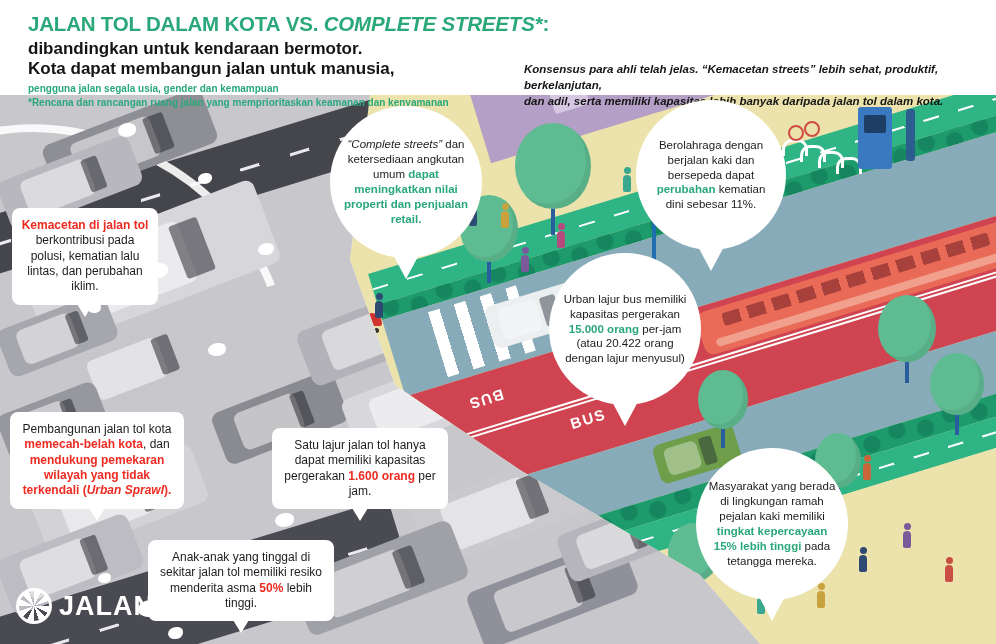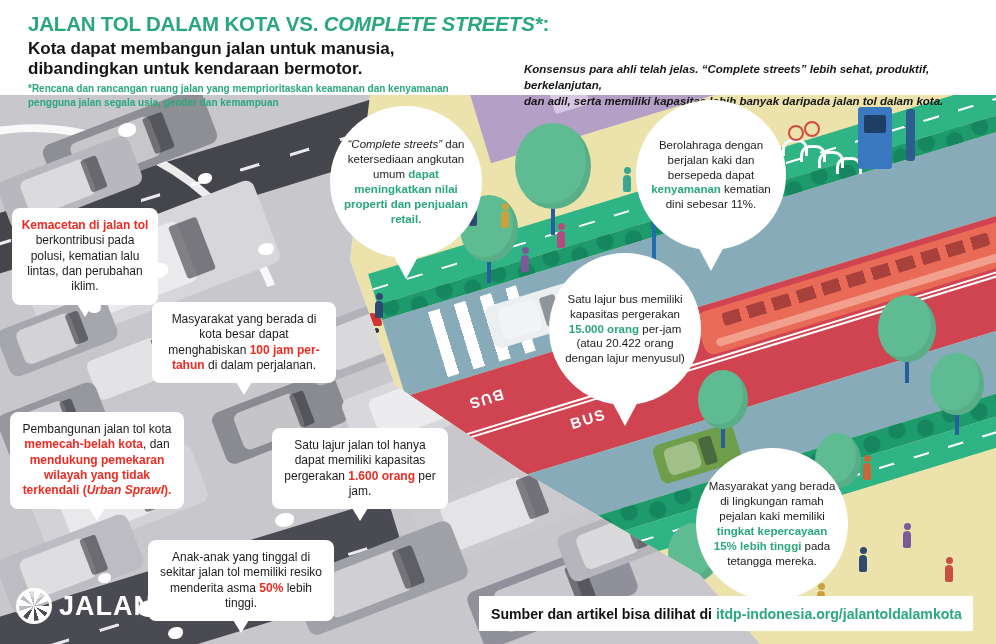--- a/index.html
+++ b/index.html
@@ -88,29 +88,29 @@
 </style>
 </head>
 <body>
 
 <div class="poster">
 
   <div class="title">
     <span>JALAN TOL DALAM KOTA</span><span class="vs"> VS. </span><span class="cs">COMPLETE STREETS*</span><span>:</span>
   </div>
   <div class="subtitle">
+    <span class="blk">dibandingkan untuk kendaraan bermotor.</span>
     <span class="blk">Kota dapat membangun jalan untuk manusia,</span>
-    <span class="blk">dibandingkan untuk kendaraan bermotor.</span>
   </div>
   <div class="footnote">
+    <span class="blk">pengguna jalan segala usia, gender dan kemampuan</span>
     <span class="blk">*Rencana dan rancangan ruang jalan yang memprioritaskan keamanan dan kenyamanan</span>
-    <span class="blk">pengguna jalan segala usia, gender dan kemampuan</span>
   </div>
   <div class="consensus">
-    <span class="blk">Konsensus para ahli telah jelas. “Complete streets” lebih sehat, produktif, berkelanjutan,</span>
+    <span class="blk">Konsensus para ahli telah jelas. “Kemacetan streets” lebih sehat, produktif, berkelanjutan,</span>
     <span class="blk">dan adil, serta memiliki kapasitas lebih banyak daripada jalan tol dalam kota.</span>
   </div>
 
   <div class="illus">
 
     <div class="color-zone">
       <div class="bands">
         <div class="band b-beigeTop"></div>
         <div class="band b-purple">
 
@@ -238,46 +238,40 @@
       <div class="splotch" style="left:118px;top:328px;width:14px;height:11px;"></div>
       <div class="splotch" style="left:138px;top:505px;width:22px;height:17px;"></div>
       <div class="splotch" style="left:168px;top:532px;width:15px;height:12px;"></div>
       <div class="splotch" style="left:98px;top:478px;width:13px;height:10px;"></div>
     </div>
   </div>
 
   <div class="rbub" style="left:12px;top:208px;width:146px;">
     <span class="em-red blk">Kemacetan di jalan tol</span><span>berkontribusi pada polusi, kematian lalu lintas, dan perubahan iklim.</span>
   </div>
-  <div class="rbub" style="left:152px;top:302px;width:184px;">
-    <span>Masyarakat yang berada di kota besar dapat menghabiskan </span><span class="em-red">100 jam per-tahun</span><span> di dalam perjalanan.</span>
-  </div>
   <div class="rbub" style="left:10px;top:412px;width:174px;">
     <span>Pembangunan jalan tol kota </span><span class="em-red">memecah-belah kota</span><span>, dan </span><span class="em-red">mendukung pemekaran wilayah yang tidak terkendali (</span><span class="em-red it">Urban Sprawl</span><span class="em-red">).</span>
   </div>
   <div class="rbub" style="left:272px;top:428px;width:176px;">
     <span>Satu lajur jalan tol hanya dapat memiliki kapasitas pergerakan </span><span class="em-red">1.600 orang</span><span> per jam.</span>
   </div>
   <div class="rbub" style="left:148px;top:540px;width:186px;">
     <span>Anak-anak yang tinggal di sekitar jalan tol memiliki resiko menderita asma </span><span class="em-red">50%</span><span> lebih tinggi.</span>
   </div>
   <div class="balloon" style="left:330px;top:106px;width:152px;height:152px;">
     <div><span class="it">“Complete streets”</span><span> dan ketersediaan angkutan umum </span><span class="em-teal">dapat meningkatkan nilai properti dan penjualan retail.</span></div>
   </div>
   <div class="balloon" style="left:636px;top:100px;width:150px;height:150px;">
-    <div><span>Berolahraga dengan berjalan kaki dan bersepeda dapat </span><span class="em-teal">kenyamanan</span><span> kematian dini sebesar 11%.</span></div>
+    <div><span>Berolahraga dengan berjalan kaki dan bersepeda dapat </span><span class="em-teal">perubahan</span><span> kematian dini sebesar 11%.</span></div>
   </div>
   <div class="balloon" style="left:549px;top:253px;width:152px;height:152px;">
-    <div><span>Satu lajur bus memiliki kapasitas pergerakan </span><span class="em-teal">15.000 orang</span><span> per-jam (atau 20.422 orang dengan lajur menyusul)</span></div>
+    <div><span>Urban lajur bus memiliki kapasitas pergerakan </span><span class="em-teal">15.000 orang</span><span> per-jam (atau 20.422 orang dengan lajur menyusul)</span></div>
   </div>
   <div class="balloon" style="left:696px;top:448px;width:152px;height:152px;">
     <div><span>Masyarakat yang berada di lingkungan ramah pejalan kaki memiliki </span><span class="em-teal">tingkat kepercayaan 15% lebih tinggi</span><span> pada tetangga mereka.</span></div>
   </div>
 
-  <div class="srcbar">
-    <span class="txt"><span>Sumber dan artikel bisa dilihat di </span><a href="#">itdp-indonesia.org/jalantoldalamkota</a></span>
-  </div>
   <div class="logo">
     <div class="pinwheel"></div>
     <div class="logotext">JALAN</div>
   </div>
 
 </div>
 
 </body></html>

